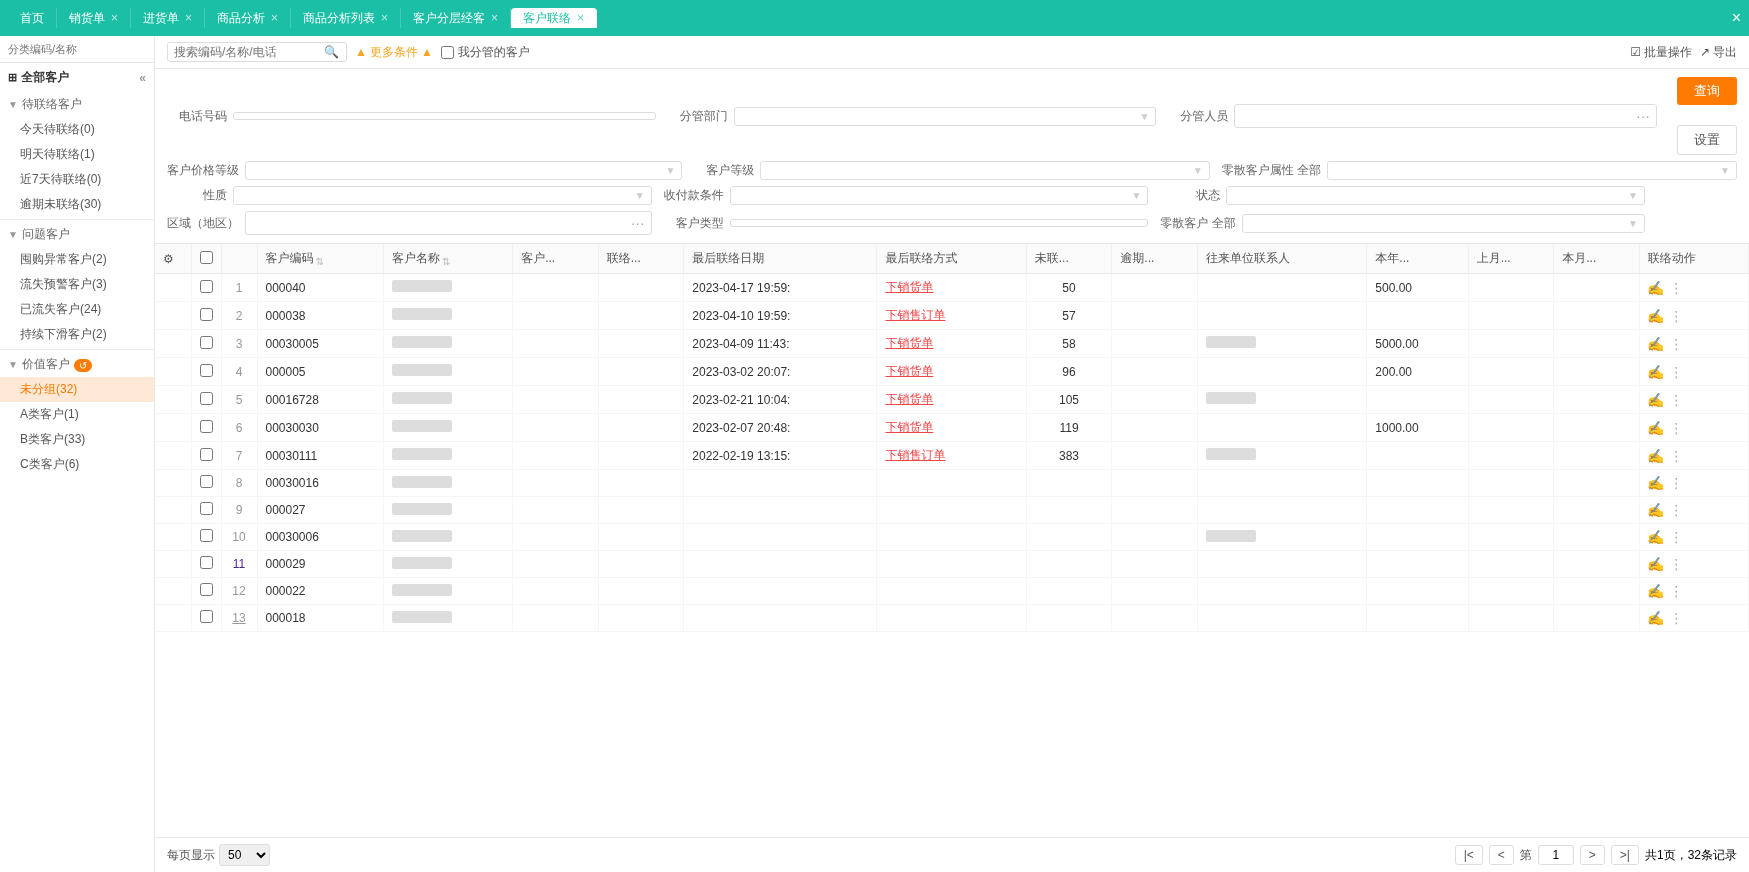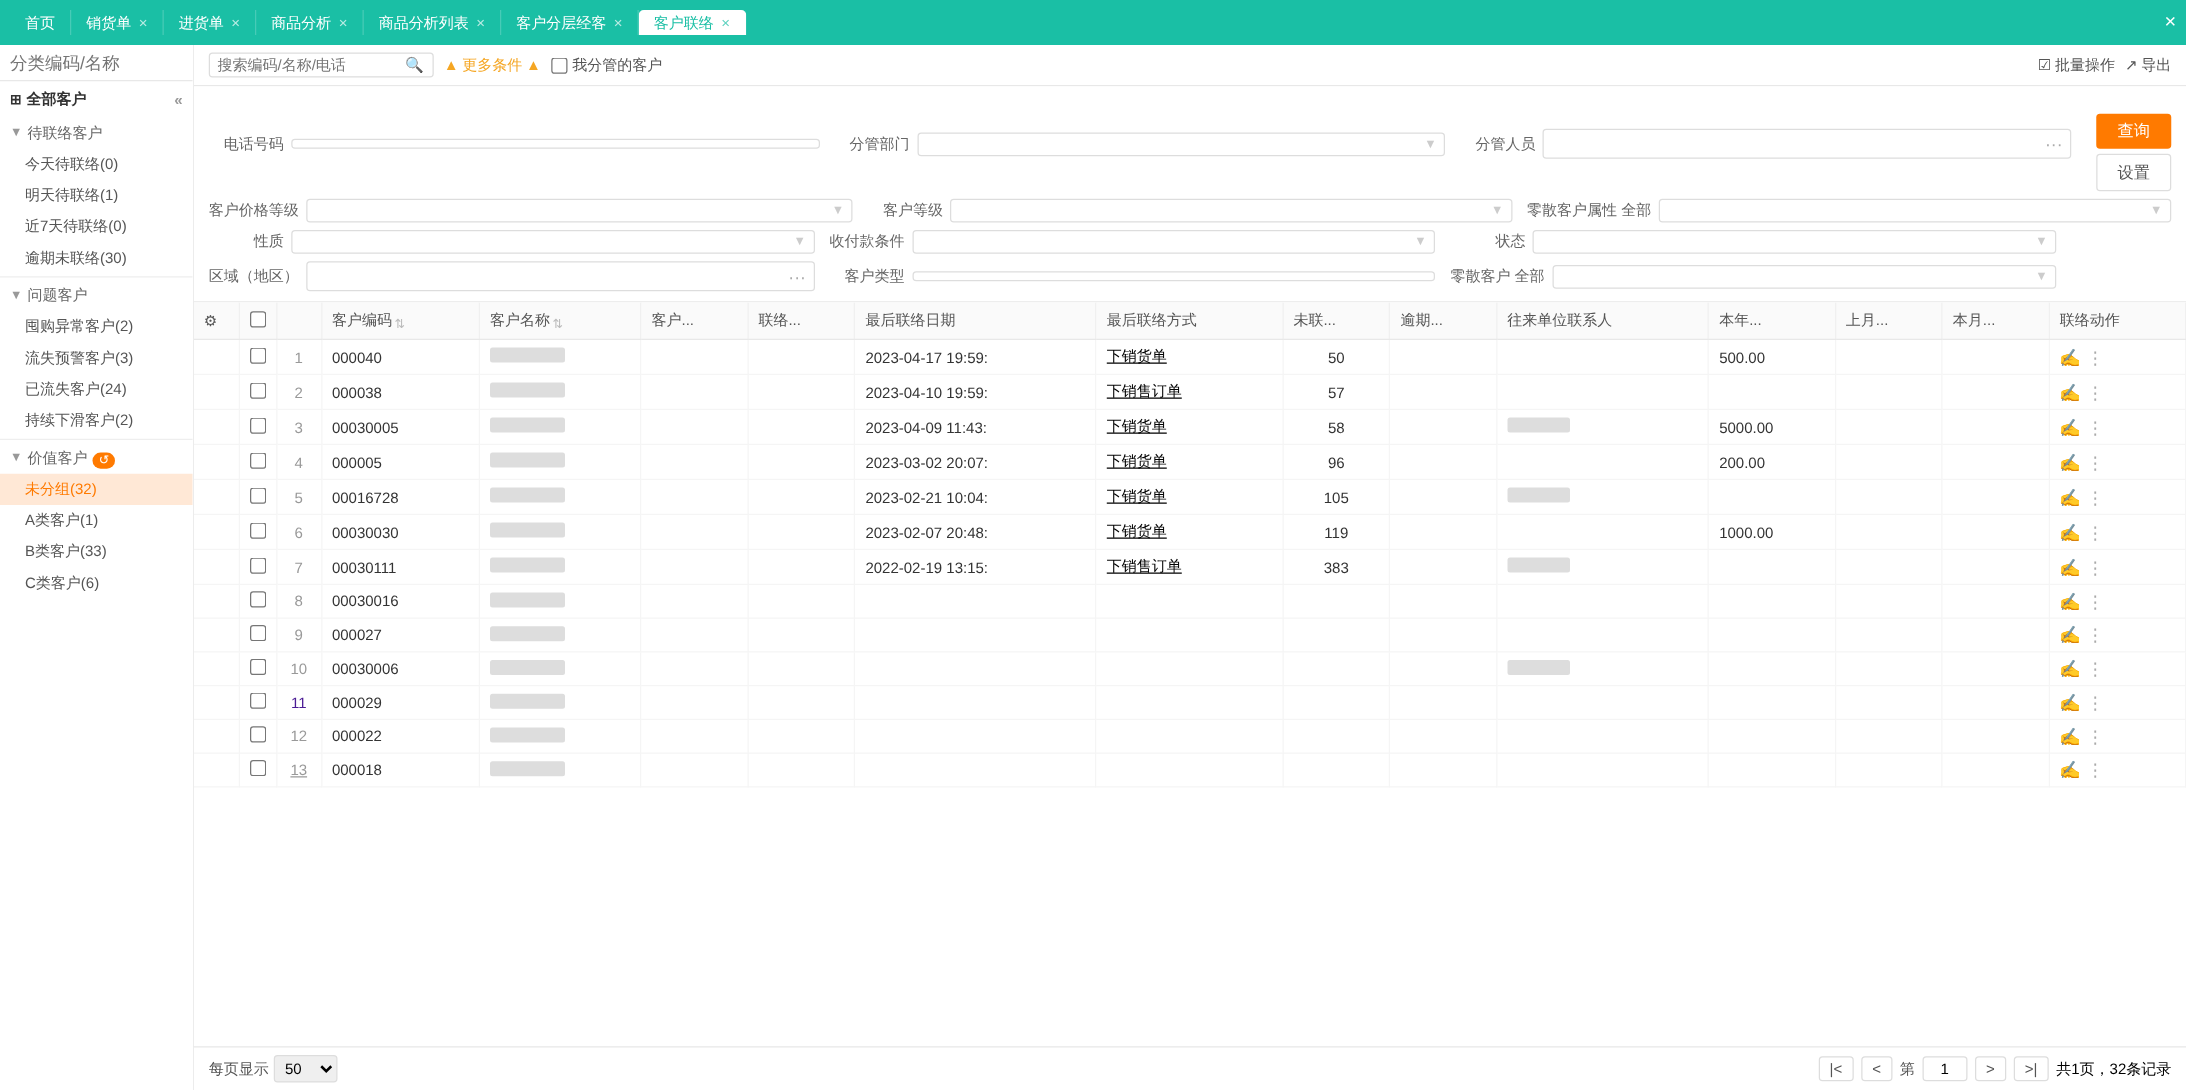--- a/index.html
+++ b/index.html
@@ -66,21 +66,21 @@
       display: flex;
       align-items: center;
       padding: 6px 8px;
       border-bottom: 1px solid #e8e8e8;
       gap: 4px;
     }
     .sidebar-search input {
       flex: 1;
       border: none;
       outline: none;
-      font-size: 14px;
+      font-size: 11px;
       color: #999;
     }
     .sidebar-section-header {
       display: flex;
       align-items: center;
       justify-content: space-between;
       padding: 6px 8px;
       font-weight: bold;
       font-size: 12px;
       color: #333;
@@ -210,21 +210,21 @@
     .reset-btn {
       background: #fff;
       color: #555;
       border: 1px solid #ddd;
       border-radius: 3px;
       padding: 5px 16px;
       cursor: pointer;
       font-size: 13px;
     }
     .btn-group {
-      display: flex; flex-direction: column; gap: 4px; margin-left: 8px; margin-top: 14px;
+      display: flex; flex-direction: column; gap: 20px; margin-left: 8px;
     }
 
     
     .table-container {
       flex: 1;
       overflow: auto;
       background: #fff;
     }
     table {
       width: 100%;
@@ -246,21 +246,21 @@
     }
     td {
       padding: 5px 8px;
       border-bottom: 1px solid #f5f5f5;
       border-right: 1px solid #f5f5f5;
       color: #333;
       font-size: 12px;
       white-space: nowrap;
     }
     td.center { text-align: center; }
-    .link-text { color: #000000; cursor: pointer; text-decoration: underline; }
+    .link-text { color: #ef4444; cursor: pointer; text-decoration: underline; }
     .action-icons { display: flex; gap: 4px; align-items: center; }
     .action-icon { color: #aaa; cursor: pointer; font-size: 14px; }
     .header-sort { display: flex; align-items: flex-end; gap: 2px; }
     .sort-indicator { color: #bbb; font-size: 10px; }
 
     
     .table-footer {
       display: flex;
       align-items: center;
       justify-content: space-between;

